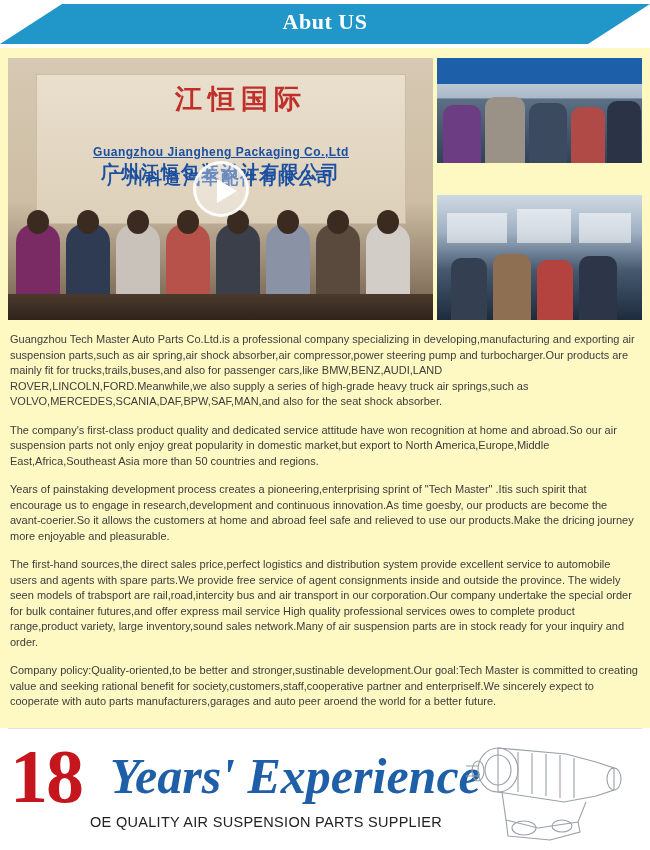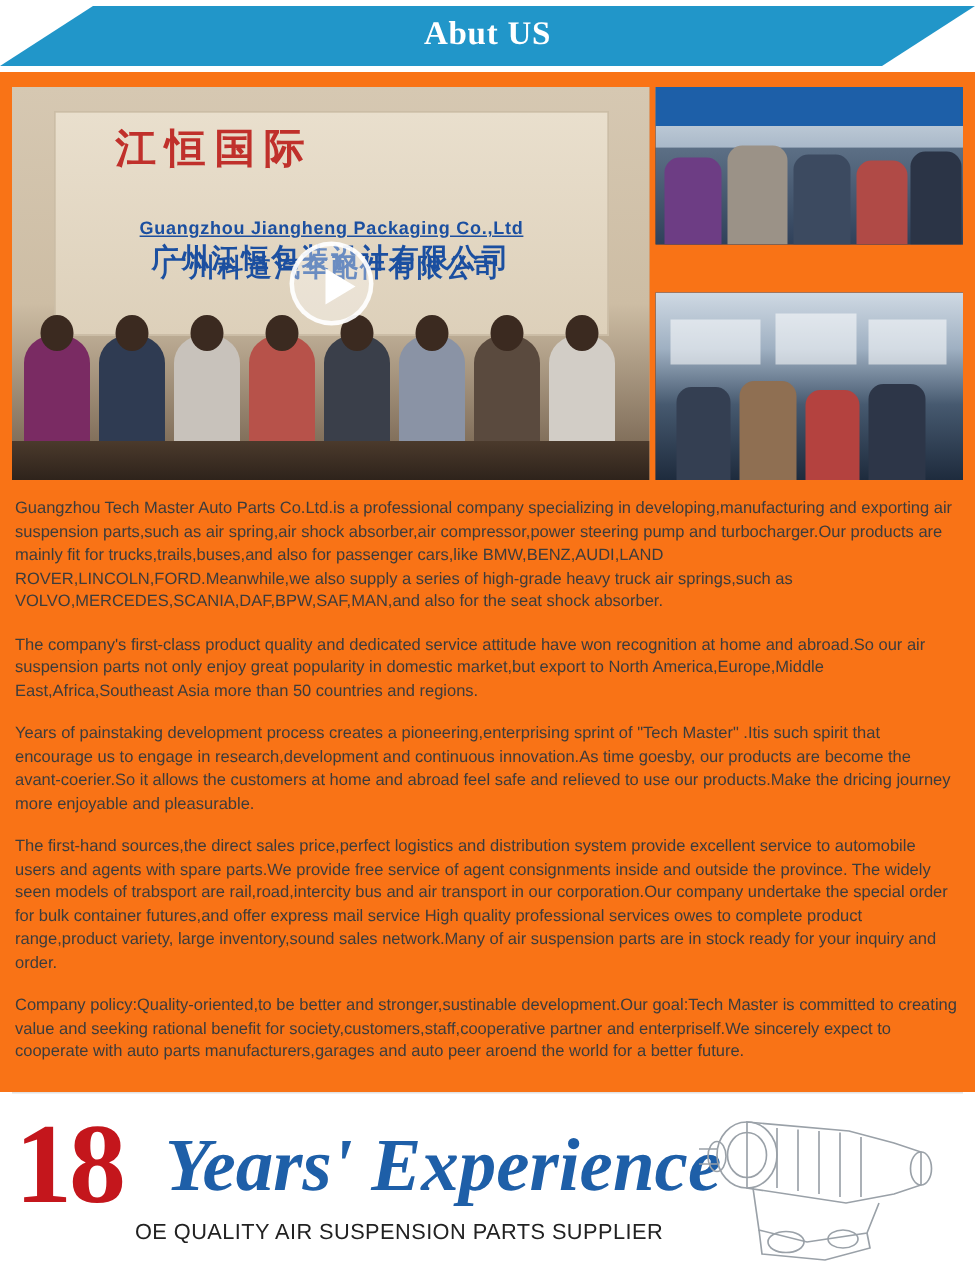--- a/index.html
+++ b/index.html
@@ -12,21 +12,21 @@
     height: 850px;
     background: #ffffff;
     font-family: "Liberation Sans", sans-serif;
     color: #333;
     overflow: hidden;
   }
   .page {
     position: relative;
     width: 650px;
     height: 850px;
-    background: #f97316;
+    background: #fef9c3;
   }
 
   
   .header {
     position: relative;
     height: 48px;
     width: 650px;
     background: #ffffff;
     overflow: hidden;
   }
@@ -98,20 +98,21 @@
     top: 16px;
     width: 370px;
     height: 150px;
     background: linear-gradient(180deg,#e9dfcd 0%, #ddd0ba 100%);
     border: 1px solid #cbbda6;
   }
   .vb-banner .cn1 {
     position: absolute;
     left: 0; right: 0;
     top: 6px;
+    text-align: center;
     font-family: Liberation Mono, monospace;
     font-size: 27px;
     font-weight: bold;
     color: #c0302b;
     letter-spacing: 6px;
     margin-left: 40px;
   }
   .vb-banner .cn2 {
     position: absolute;
     left: 0; right: 0;

